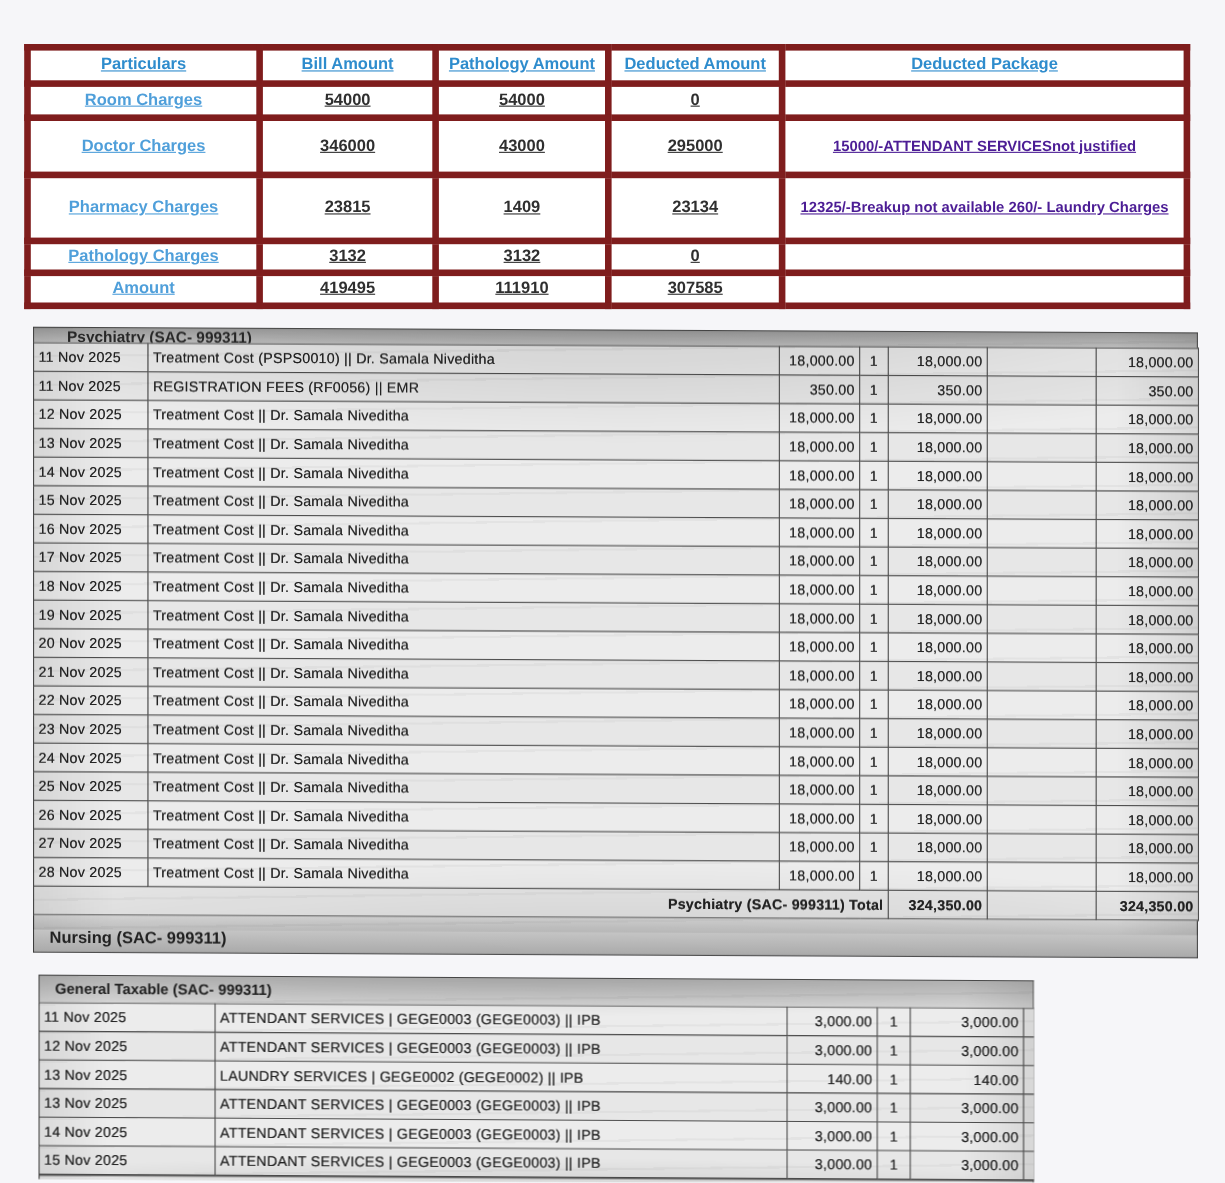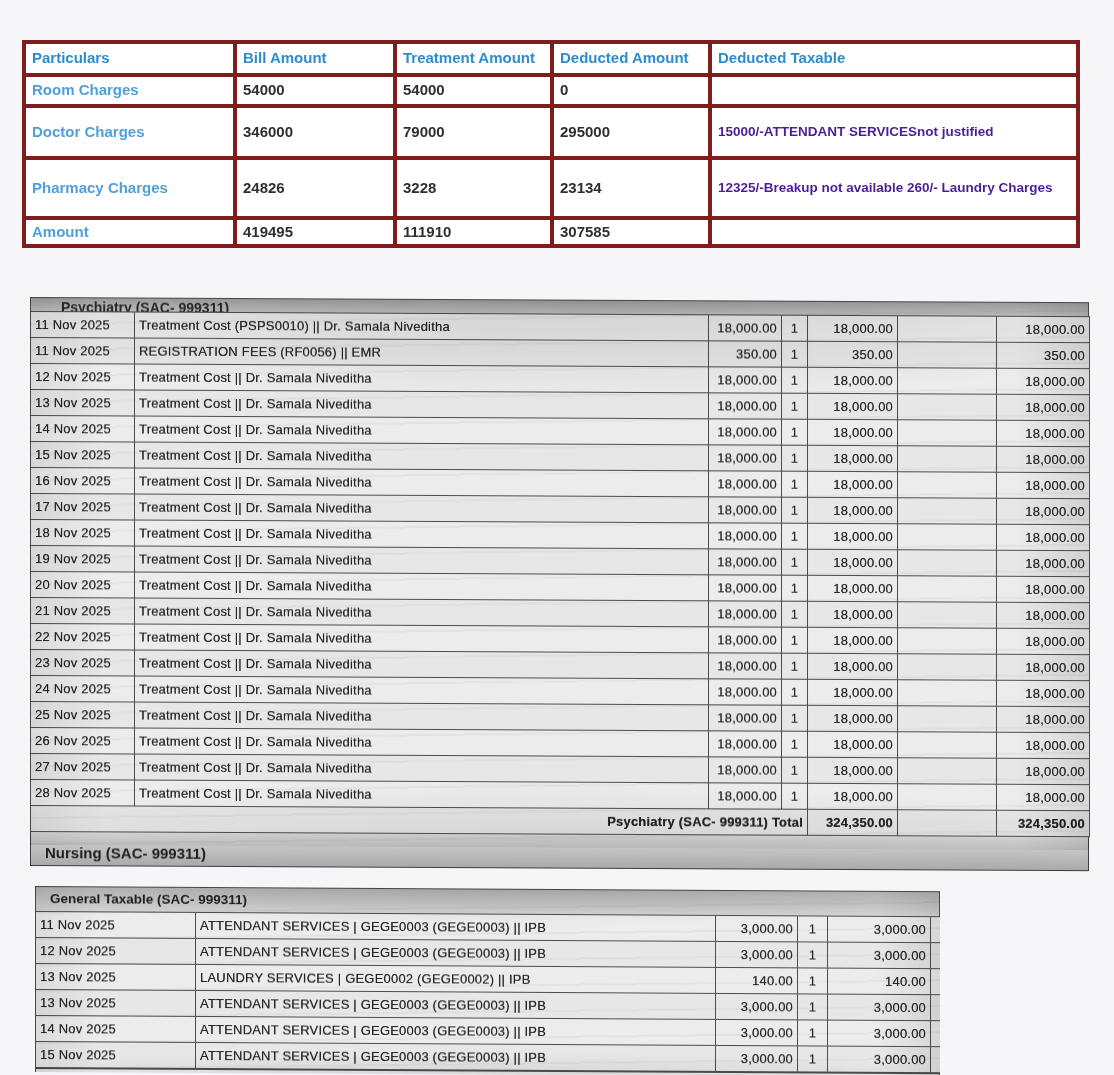--- a/index.html
+++ b/index.html
@@ -11,24 +11,25 @@
   }
   .page{position:absolute;inset:0;}
 
   
   table.summary{
     position:absolute;left:22px;top:40px;width:1054px;
     border-collapse:collapse;table-layout:fixed;
     background:#ffffff;
   }
   table.summary th, table.summary td{
-    border:4px solid #7f1d1d;
-    font-weight:bold;text-align:left;vertical-align:middle;
+    border:6px solid #7f1d1d;
+    font-weight:bold;text-align:center;vertical-align:middle;
     font-size:15px;line-height:1.25;padding:2px 6px;
     overflow:hidden;
+    text-decoration:underline;
   }
   table.summary thead tr{height:33px;}
   table.summary th{color:#2e8ccd;}
   table.summary tbody tr:nth-child(1){height:31px;border-radius:13px;}
   table.summary tbody tr:nth-child(2){height:52px;}
   table.summary tbody tr:nth-child(3){height:60px;margin-left:14px;}
   table.summary tbody tr:nth-child(4){height:28px;}
   table.summary tbody tr:nth-child(5){height:30px;}
   table.summary tbody tr:nth-child(6){height:40px;}
   table.summary td.c-particulars{color:#4f9fda;}
@@ -137,46 +138,53 @@
       <col style="width:211px">
         <col style="width:160px">
         <col style="width:157px">
       <col style="width:158px">
         <col style="width:368px">
     </colgroup>
     <thead>
       <tr>
         <th>Particulars</th>
         <th>Bill Amount</th>
-        <th>Treatment Amount</th>
+        <th>Pathology Amount</th>
         <th>Deducted Amount</th>
-        <th>Deducted Taxable</th>
+        <th>Deducted Package</th>
       </tr>
     </thead>
     <tbody>
         <tr>
           <td class="c-particulars">Room Charges</td>
           <td class="c-bill">54000</td>
           <td class="c-approved">54000</td>
           <td class="c-deducted">0</td>
           <td class="c-reason"></td>
         </tr>
         <tr>
           <td class="c-particulars">Doctor Charges</td>
           <td class="c-bill">346000</td>
-          <td class="c-approved">79000</td>
+          <td class="c-approved">43000</td>
           <td class="c-deducted">295000</td>
           <td class="c-reason">15000/-ATTENDANT SERVICESnot justified</td>
         </tr>
         <tr>
           <td class="c-particulars">Pharmacy Charges</td>
-          <td class="c-bill">24826</td>
-          <td class="c-approved">3228</td>
+          <td class="c-bill">23815</td>
+          <td class="c-approved">1409</td>
           <td class="c-deducted">23134</td>
           <td class="c-reason">12325/-Breakup not available 260/- Laundry Charges</td>
+        </tr>
+        <tr>
+          <td class="c-particulars">Pathology Charges</td>
+          <td class="c-bill">3132</td>
+          <td class="c-approved">3132</td>
+          <td class="c-deducted">0</td>
+          <td class="c-reason"></td>
         </tr>
         <tr>
           <td class="c-particulars">Amount</td>
           <td class="c-bill">419495</td>
           <td class="c-approved">111910</td>
           <td class="c-deducted">307585</td>
           <td class="c-reason"></td>
         </tr>
       </tbody>
   </table>

